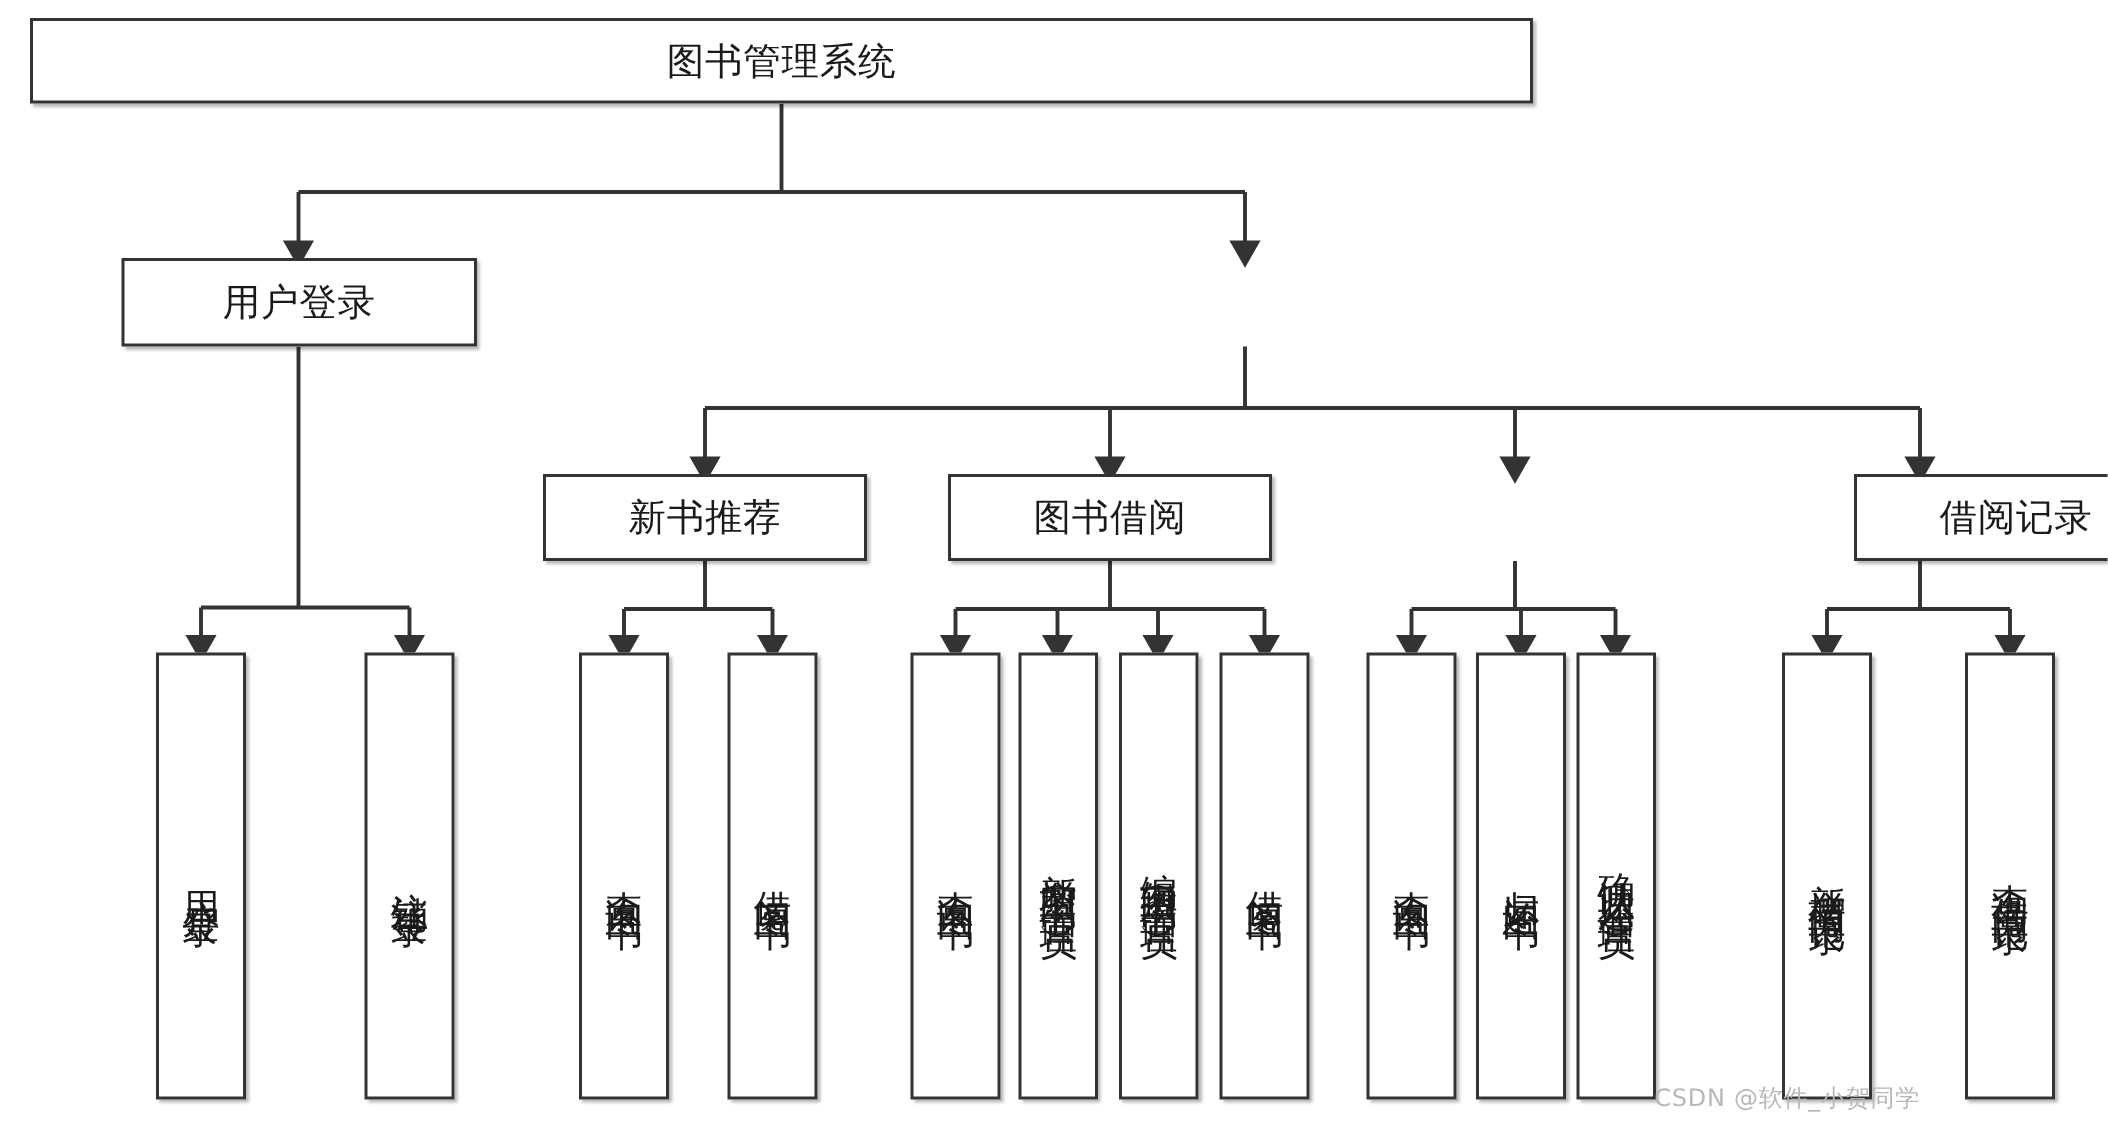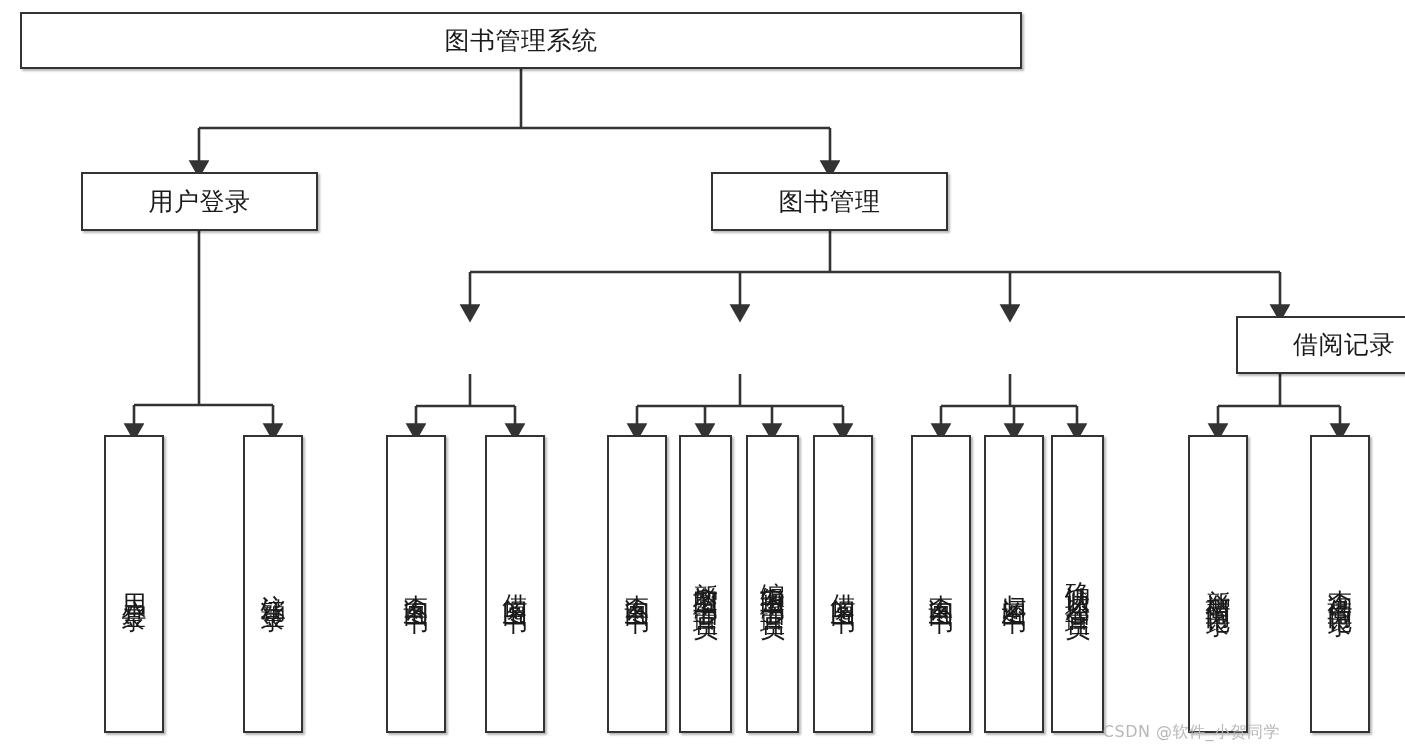--- a/index.html
+++ b/index.html
@@ -129,24 +129,27 @@
     </g>
   </svg>
 
   <div class="node-box" style="left:20px; top:12px; width:1002px; height:57px;">
     <span class="node-label-h">图书管理系统</span>
   </div>
 
   <div class="node-box" style="left:81px; top:172px; width:237px; height:59px;">
     <span class="node-label-h">用户登录</span>
   </div>
-  <div class="node-box" style="left:711px; top:172px; width:237px; height:59px;">
-    <span class="node-label-h">图书管理</span>
+
+  <div class="node-box" style="left:362px; top:316px; width:216px; height:58px;">
+    <span class="node-label-h">新书推荐</span>
   </div>
-
+  <div class="node-box" style="left:632px; top:316px; width:216px; height:58px;">
+    <span class="node-label-h">图书借阅</span>
+  </div>
   <div class="node-box" style="left:1236px; top:316px; width:216px; height:58px;">
     <span class="node-label-h">借阅记录</span>
   </div>
 
   <div class="node-box leaf-box" style="left:104px; top:435px; width:60px; height:298px;">
     <span class="node-label-v">用户登录</span>
   </div>
   <div class="node-box leaf-box" style="left:243px; top:435px; width:60px; height:298px;">
     <span class="node-label-v">注销登录</span>
   </div>

